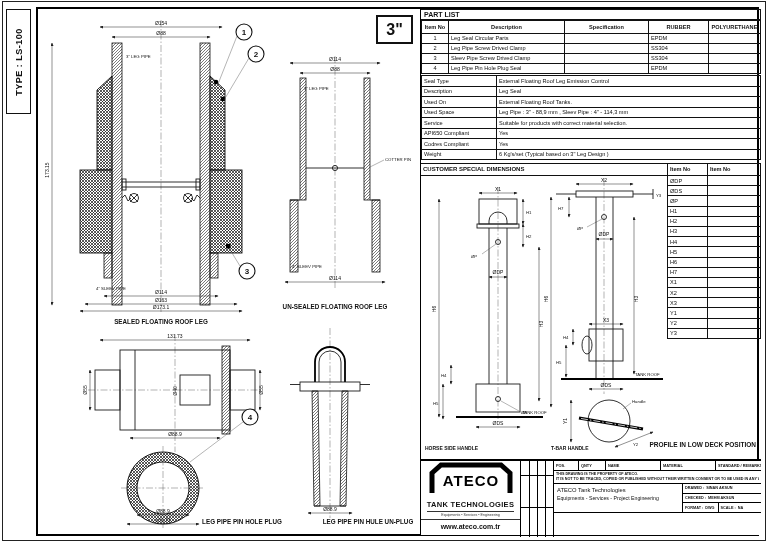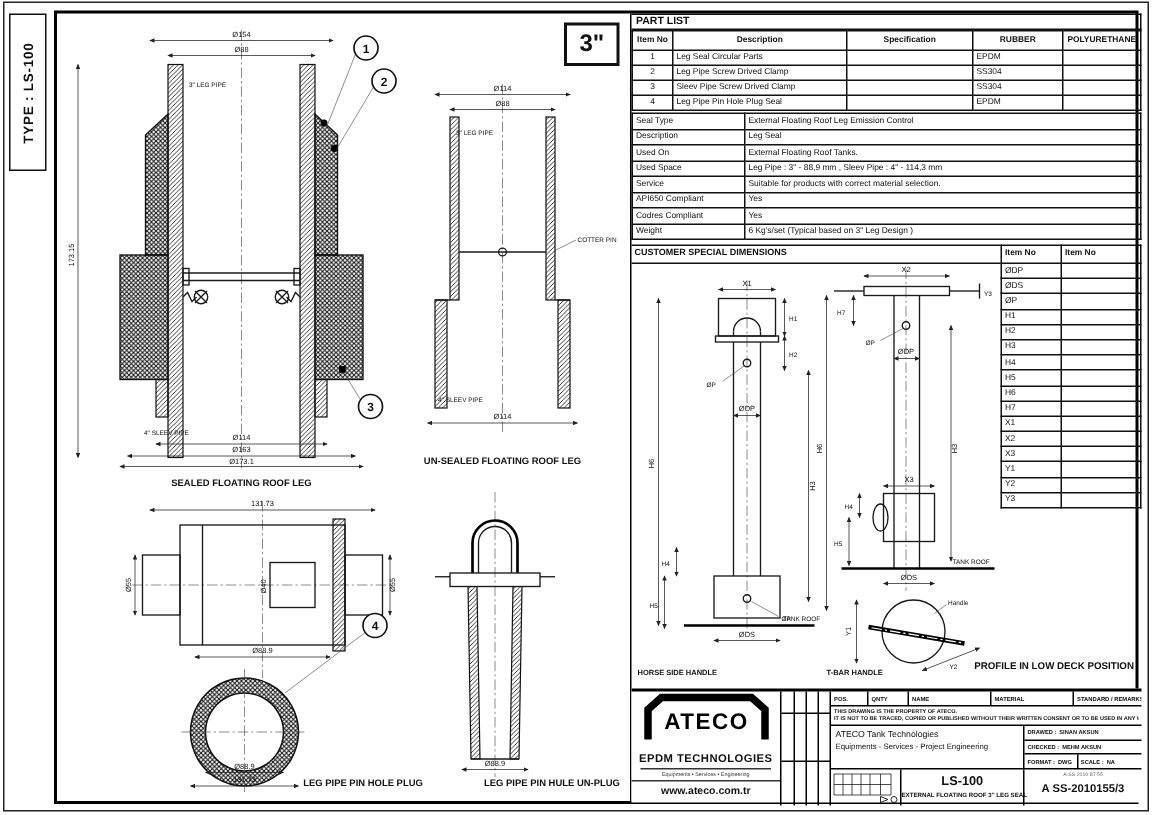--- a/index.html
+++ b/index.html
@@ -503,21 +503,21 @@
     </svg>
 
     <div class="profile-note">PROFILE IN LOW DECK POSITION</div>
 
     <div class="tb">
       <div class="tb-logo">
         <svg width="92" height="34" viewBox="0 0 92 34">
           <path d="M7,32 L7,12 L16,4 L76,4 L85,12 L85,32" fill="none" stroke="#000" stroke-width="5"></path>
           <text x="46" y="25" text-anchor="middle" font-size="15" font-weight="bold" letter-spacing="1" fill="#000">ATECO</text>
         </svg>
-        <div class="tname">EPDM TECHNOLOGIES</div>
+        <div class="tname">TANK TECHNOLOGIES</div>
         <div class="tag">Equipments • Services • Engineering</div>
         <div class="url">www.ateco.com.tr</div>
       </div>
 
       <div class="tb-rev">
         <i style="left:8px"></i>
           <i style="left:16px"></i>
           <i style="left:24px"></i>
         <span style="position:absolute;left:0;top:14px;width:33px;height:1px;background:#000;"></span>
         <span style="position:absolute;left:0;top:46px;width:33px;height:1px;background:#000;"></span>
@@ -551,33 +551,16 @@
             </div>
             <div class="mrow">
               <span class="ml">FORMAT :</span>
               <span class="mv">DWG</span>
               <span class="sep"></span>
               <span class="ml">SCALE :</span>
               <span class="mv">NA</span>
             </div>
           </div>
         </div>
-        <div class="tb-bot">
-          <div class="tb-grid">
-            <svg width="47" height="23" viewBox="0 0 47 23">
-              <path d="M2,3 H40 M2,10 H40 M2,17 H40 M2,3 V17 M8,3 V17 M14,3 V17 M20,3 V17 M26,3 V17 M33,3 V17 M40,3 V17" stroke="#111" stroke-width="0.5" fill="none"></path>
-              <circle cx="42" cy="20" r="2" fill="none" stroke="#111" stroke-width="0.6"></circle>
-              <path d="M33,18 L38,20 L33,22 Z" fill="none" stroke="#111" stroke-width="0.6"></path>
-            </svg>
-          </div>
-          <div class="tb-title">
-            <div class="t1">LS-100</div>
-            <div class="t2">EXTERNAL FLOATING ROOF 3" LEG SEAL</div>
-          </div>
-          <div class="tb-docno">
-            <div class="stamp">A-SS-2010 B7 55</div>
-            <div class="no">A SS-2010155/3</div>
-          </div>
-        </div>
       </div>
     </div>
   </div>
 </div>
 
 </body></html>

